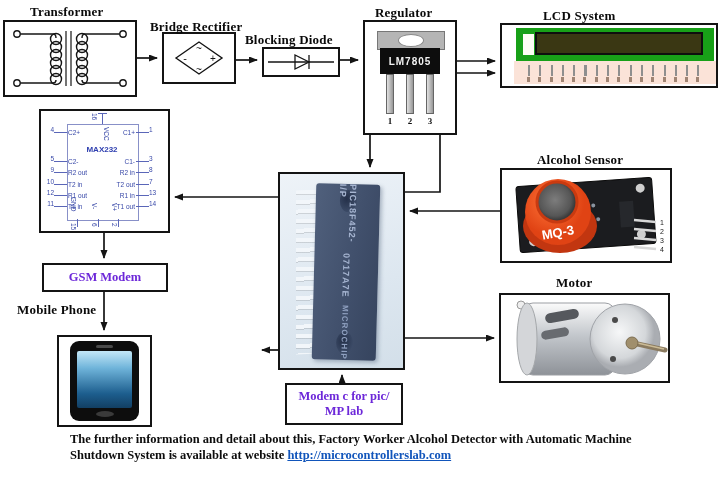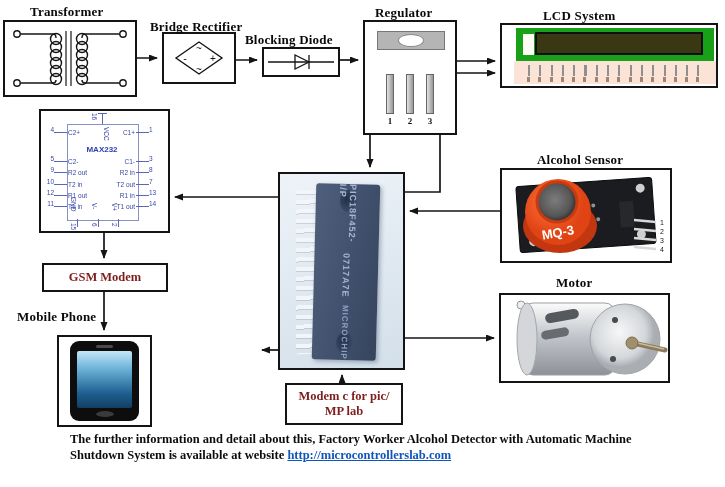--- a/index.html
+++ b/index.html
@@ -1,23 +1,23 @@
 <!DOCTYPE html>
 <html><head>
 <meta charset="utf-8">
 <style>
   html,body{margin:0;padding:0;background:#fff;}
   #canvas{position:relative;width:725px;height:487px;background:#fff;overflow:hidden;
-          font-family:"Liberation Serif",serif;border-radius:13px;}
+          font-family:"Liberation Serif",serif;}
   svg{display:block}
   .box{position:absolute;background:#fff;border:2px solid #141414;box-sizing:border-box;z-index:2;}
   .lbl{position:absolute;font:bold 13px "Liberation Serif",serif;color:#0a0a0a;white-space:nowrap;z-index:3;
        letter-spacing:.2px;}
   .ctrbox{display:flex;align-items:center;justify-content:center;text-align:center;
-          font:bold 12.5px "Liberation Serif",serif;color:#7f1d1d;}
+          font:bold 12.5px "Liberation Serif",serif;color:#6d28d9;}
   #wires{position:absolute;left:0;top:0;z-index:1;}
   
   .mrect{position:absolute;left:26px;top:13px;width:70px;height:95px;border:1px solid #8890c8;}
   .mtitle{position:absolute;left:26px;top:34px;width:70px;text-align:center;
           font:bold 8px "Liberation Sans",sans-serif;color:#3040b0;}
   .mrowL,.mrowR{position:absolute;display:flex;align-items:center;height:10px;
           font:6.5px "Liberation Sans",sans-serif;color:#3848a8;}
   .mrowL{left:2px;}
   .mrowR{left:59px;}
   .mnum{width:11px;text-align:right;transform:translateY(-3px);}
@@ -100,21 +100,21 @@
     </g>
   </svg>
 
   <div class="lbl" style="left:30px;top:4px;">Transformer</div>
   <div class="lbl" style="left:150px;top:19px;">Bridge Rectifier</div>
   <div class="lbl" style="left:245px;top:32px;">Blocking Diode</div>
   <div class="lbl" style="left:375px;top:5px;">Regulator</div>
   <div class="lbl" style="left:543px;top:8px;">LCD System</div>
   <div class="lbl" style="left:537px;top:152px;">Alcohol Sensor</div>
   <div class="lbl" style="left:556px;top:275px;">Motor</div>
-  <div class="lbl" style="left:17px;top:309px;">Mobile Phone</div>
+  <div class="lbl" style="left:17px;top:302px;">Mobile Phone</div>
 
   <div class="box" style="left:3px;top:20px;width:134px;height:77px;">
     <svg width="130" height="73">
       <g stroke="#161616" stroke-width="1.4" fill="none">
         <circle cx="12" cy="12" r="3.2" fill="#fff"></circle>
           <circle cx="12" cy="61" r="3.2" fill="#fff"></circle>
         <circle cx="118" cy="12" r="3.2" fill="#fff"></circle>
           <circle cx="118" cy="61" r="3.2" fill="#fff"></circle>
         <path d="M15.2 12 H48 M15.2 61 H48 M114.8 12 H80 M114.8 61 H80"></path>
         <circle cx="51" cy="17" r="5.5"></circle>
@@ -151,20 +151,23 @@
         <path d="M4 13 H70"></path>
         <polygon points="31,6 31,20 45,13"></polygon>
         <path d="M45 6 V20"></path>
       </g>
     </svg>
   </div>
 
   <div class="box" style="left:363px;top:20px;width:94px;height:115px;">
     <div class="reg-tab">
       <div class="reg-hole"></div>
+    </div>
+    <div class="reg-body">
+      <span class="reg-part">LM7805</span>
     </div>
     <div class="reg-leg" style="left:21px;"></div>
     <div class="reg-leg" style="left:41px;"></div>
     <div class="reg-leg" style="left:61px;"></div>
     <span class="reg-num" style="left:20px;">1</span>
     <span class="reg-num" style="left:40px;">2</span>
     <span class="reg-num" style="left:60px;">3</span>
   </div>
 
   <div class="box" style="left:500px;top:23px;width:218px;height:65px;">

